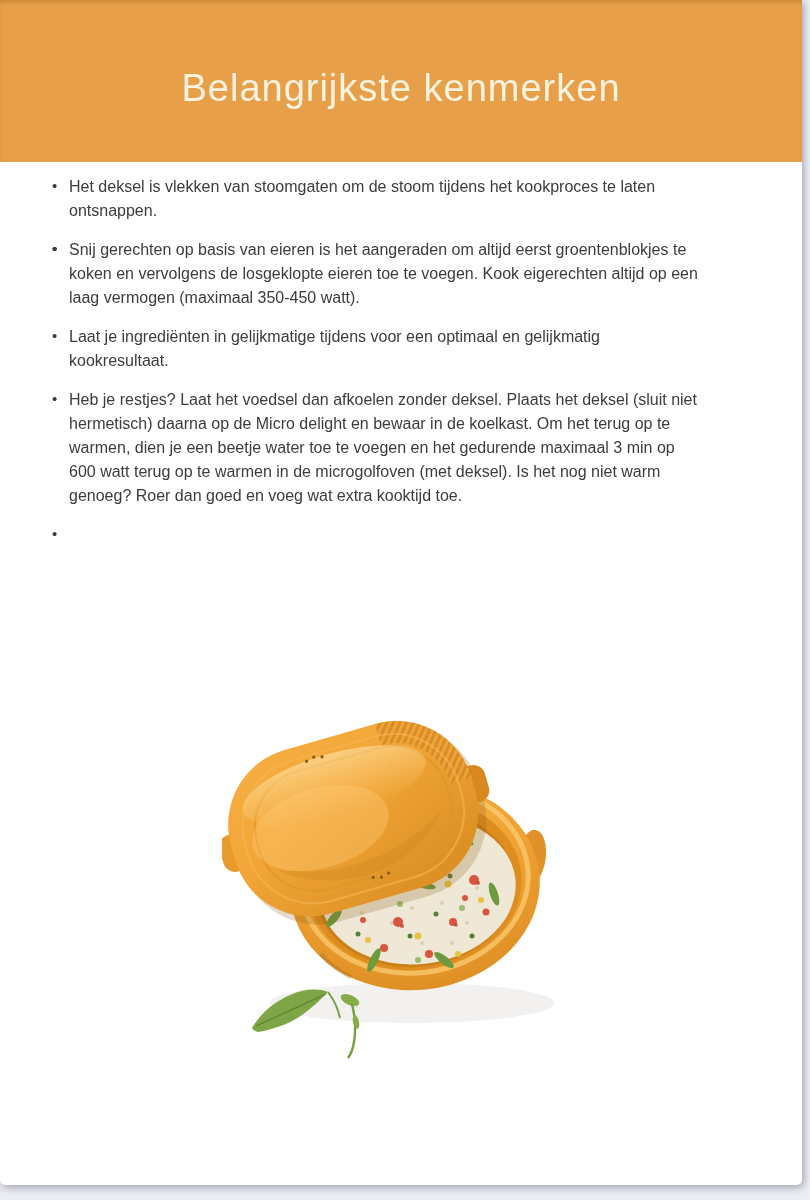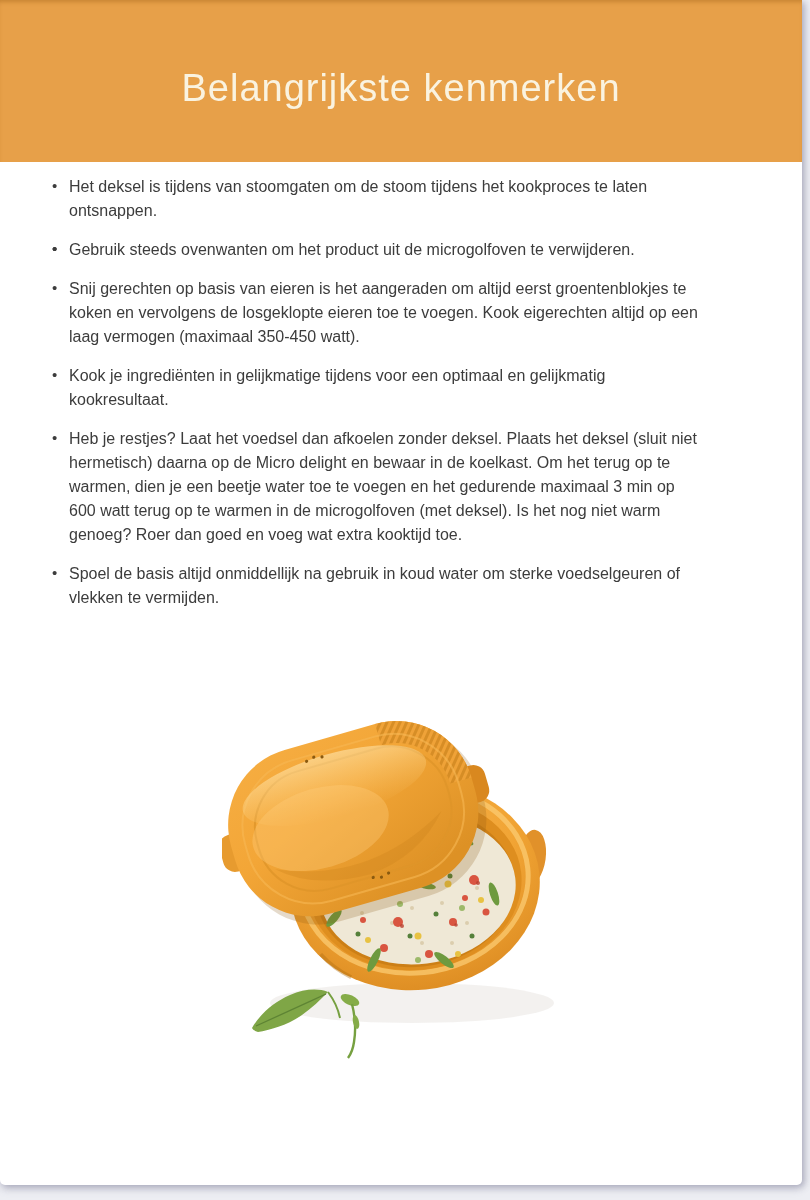--- a/index.html
+++ b/index.html
@@ -71,44 +71,42 @@
   <div class="card">
 
     <div class="header">
       <h1 class="page-title">Belangrijkste kenmerken</h1>
     </div>
 
     <div class="content">
       <ul class="features">
           <li>
     <span class="dot">•</span>
-    <span class="txt"><span>Het deksel is tijdens van </span><b>stoomgaten</b><span> om de stoom tijdens het kookproces te laten ontsnappen.</span></span>
-  </li>
-          <li>
-    <span class="dot">•</span>
-  </li>
-          <li>
-    <span class="dot">•</span>
-    <span class="txt"><span>Gebruik steeds ovenwanten om het product uit de microgolfoven te verwijderen.</span></span>
+    <span class="txt"><span>Het deksel is vlekken van </span><b>stoomgaten</b><span> om de stoom tijdens het kookproces te laten ontsnappen.</span></span>
+  </li>
+          <li>
+    <span class="dot">•</span>
+  </li>
+          <li>
+    <span class="dot">•</span>
   </li>
           <li>
     <span class="dot">•</span>
     <span class="txt"><span>Snij </span><b>gerechten op basis van eieren</b><span> is het aangeraden om altijd eerst groentenblokjes te koken en vervolgens de losgeklopte eieren toe te voegen. Kook eigerechten altijd op een laag vermogen (maximaal 350-450 watt).</span></span>
   </li>
           <li>
     <span class="dot">•</span>
-    <span class="txt"><span>Kook je ingrediënten in </span><b>gelijkmatige tijdens</b><span> voor een optimaal en gelijkmatig kookresultaat.</span></span>
+    <span class="txt"><span>Laat je ingrediënten in </span><b>gelijkmatige tijdens</b><span> voor een optimaal en gelijkmatig kookresultaat.</span></span>
   </li>
           <li>
     <span class="dot">•</span>
     <span class="txt"><b>Heb je restjes?</b><span> Laat het voedsel dan afkoelen zonder deksel. Plaats het deksel (sluit niet hermetisch) daarna op de Micro delight en bewaar in de koelkast. Om het terug op te warmen, dien je een beetje water toe te voegen en het gedurende maximaal  3 min op 600 watt terug op te warmen in de microgolfoven (met deksel). Is het nog niet warm genoeg? Roer dan goed en voeg wat extra kooktijd toe.</span></span>
   </li>
           <li>
     <span class="dot">•</span>
-    <span class="txt"><span>Spoel de basis altijd onmiddellijk na gebruik in koud water om sterke voedselgeuren of vlekken te vermijden.</span></span>
   </li>
         </ul>
     </div>
 
     <div class="figure">
       
       <svg viewBox="0 0 360 352" width="360" height="352">
         <defs>
           <radialGradient id="bowlG" cx="48%" cy="30%" r="78%">
             <stop offset="0%" stop-color="#F8BC5C"></stop>

